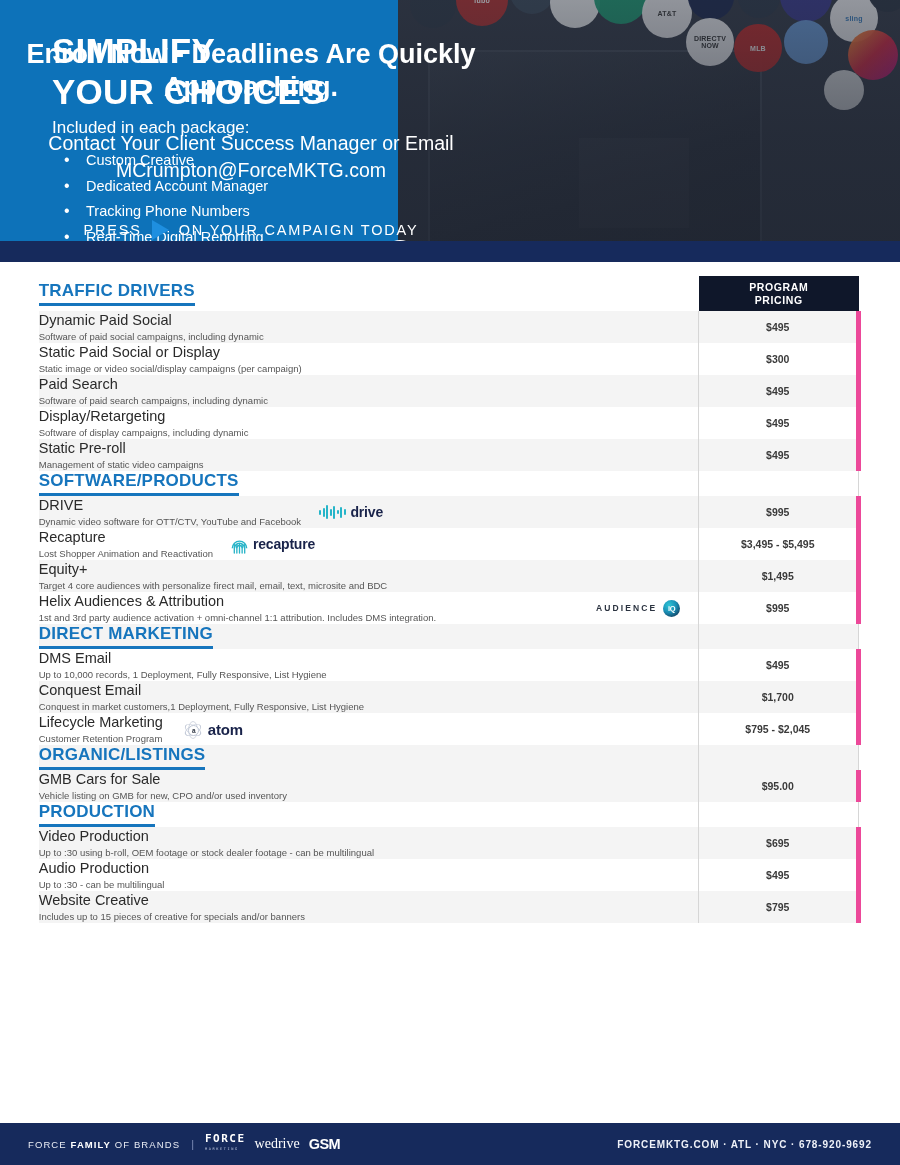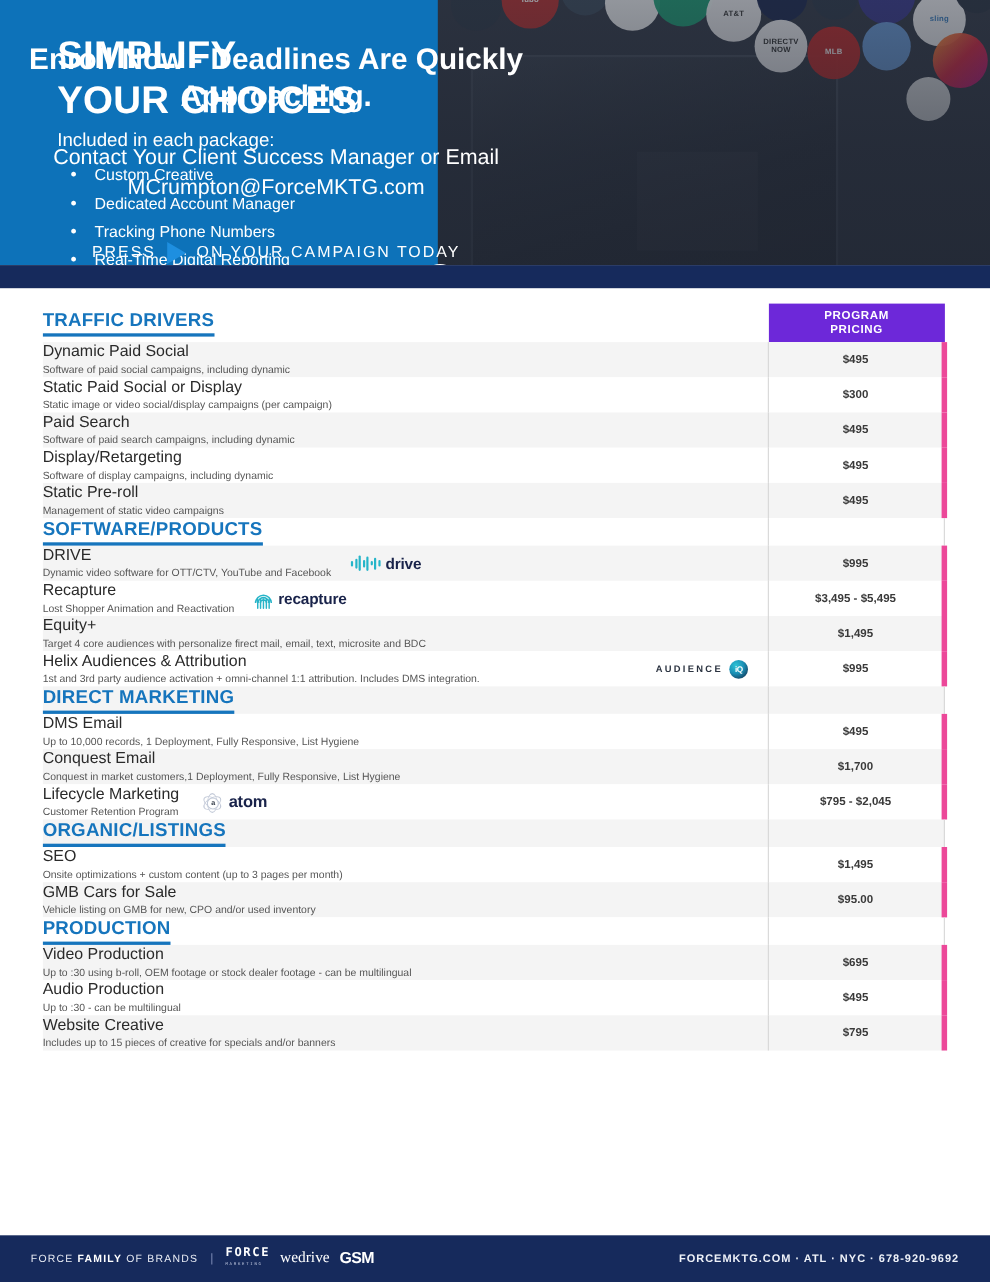--- a/index.html
+++ b/index.html
@@ -95,21 +95,21 @@
   .table-wrap{position:relative;width:900px;padding:14px 0 0 0;box-sizing:border-box;}
   .tbl{
     position:relative;margin:0 auto;width:820px;
     border-collapse:collapse;table-layout:fixed;
   }
   .tbl td{padding:0;vertical-align:middle;}
   .col-desc{width:660px;}
   .col-price{width:160px;}
 
   .pricehead{
-    background:#6d28d9;color:#fff;text-align:center;font-weight:bold;
+    background:#0f172a;color:#fff;text-align:center;font-weight:bold;
     font-size:10.5px;line-height:13px;letter-spacing:.6px;
     height:35px;padding:0;
   }
   .sect-title-cell{padding:6px 0 7px 18px;}
   .sect-title{
     display:inline-block;color:#1675bd;font-size:17px;font-weight:bold;
     letter-spacing:.2px;border-bottom:3px solid #1675bd;padding-bottom:2px;
   }
   .row-odd{background:#ffffff;}
   .row-even{background:#f4f4f4;}
@@ -450,31 +450,20 @@
                   </div>
                 </div>
               </div>
             </td>
             <td class="price-cell">$795 - $2,045</td>
           </tr>
           <tr class="row-even">
             <td class="sect-title-cell"><span class="sect-title">ORGANIC/LISTINGS</span></td>
             <td class="price-blank"></td>
           </tr>
-          <tr class="row-odd">
-            <td class="item-cell">
-              <div class="item-flex">
-                <div class="item-text">
-                  <div class="item-name">SEO</div>
-                  <div class="item-desc">Onsite optimizations + custom content (up to 3 pages per month)</div>
-                </div>
-              </div>
-            </td>
-            <td class="price-cell">$1,495</td>
-          </tr>
           <tr class="row-even">
             <td class="item-cell">
               <div class="item-flex">
                 <div class="item-text">
                   <div class="item-name">GMB Cars for Sale</div>
                   <div class="item-desc">Vehicle listing on GMB for new, CPO and/or used inventory</div>
                 </div>
               </div>
             </td>
             <td class="price-cell">$95.00</td>

